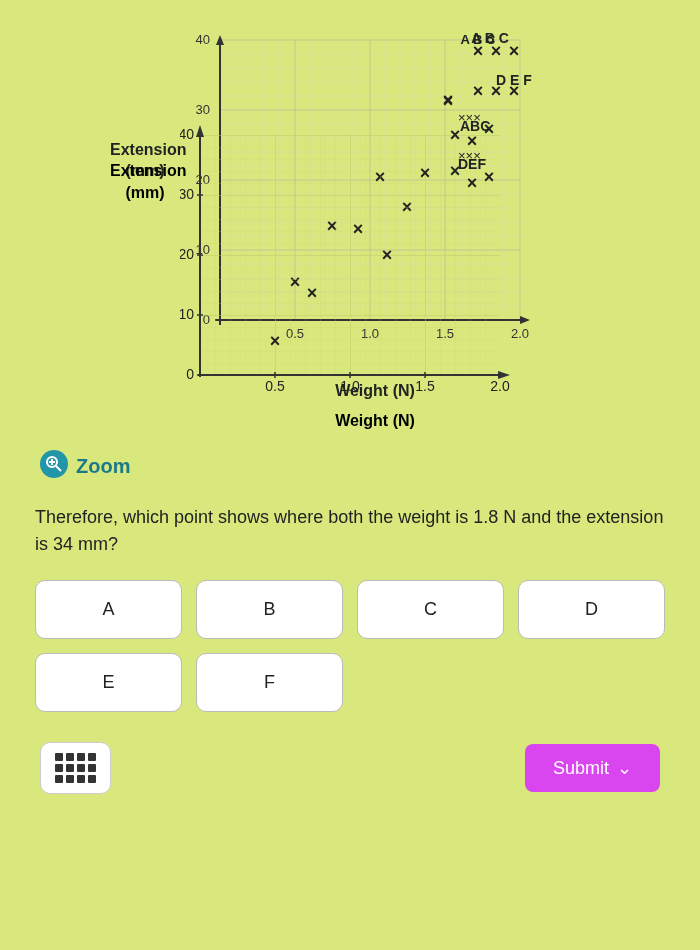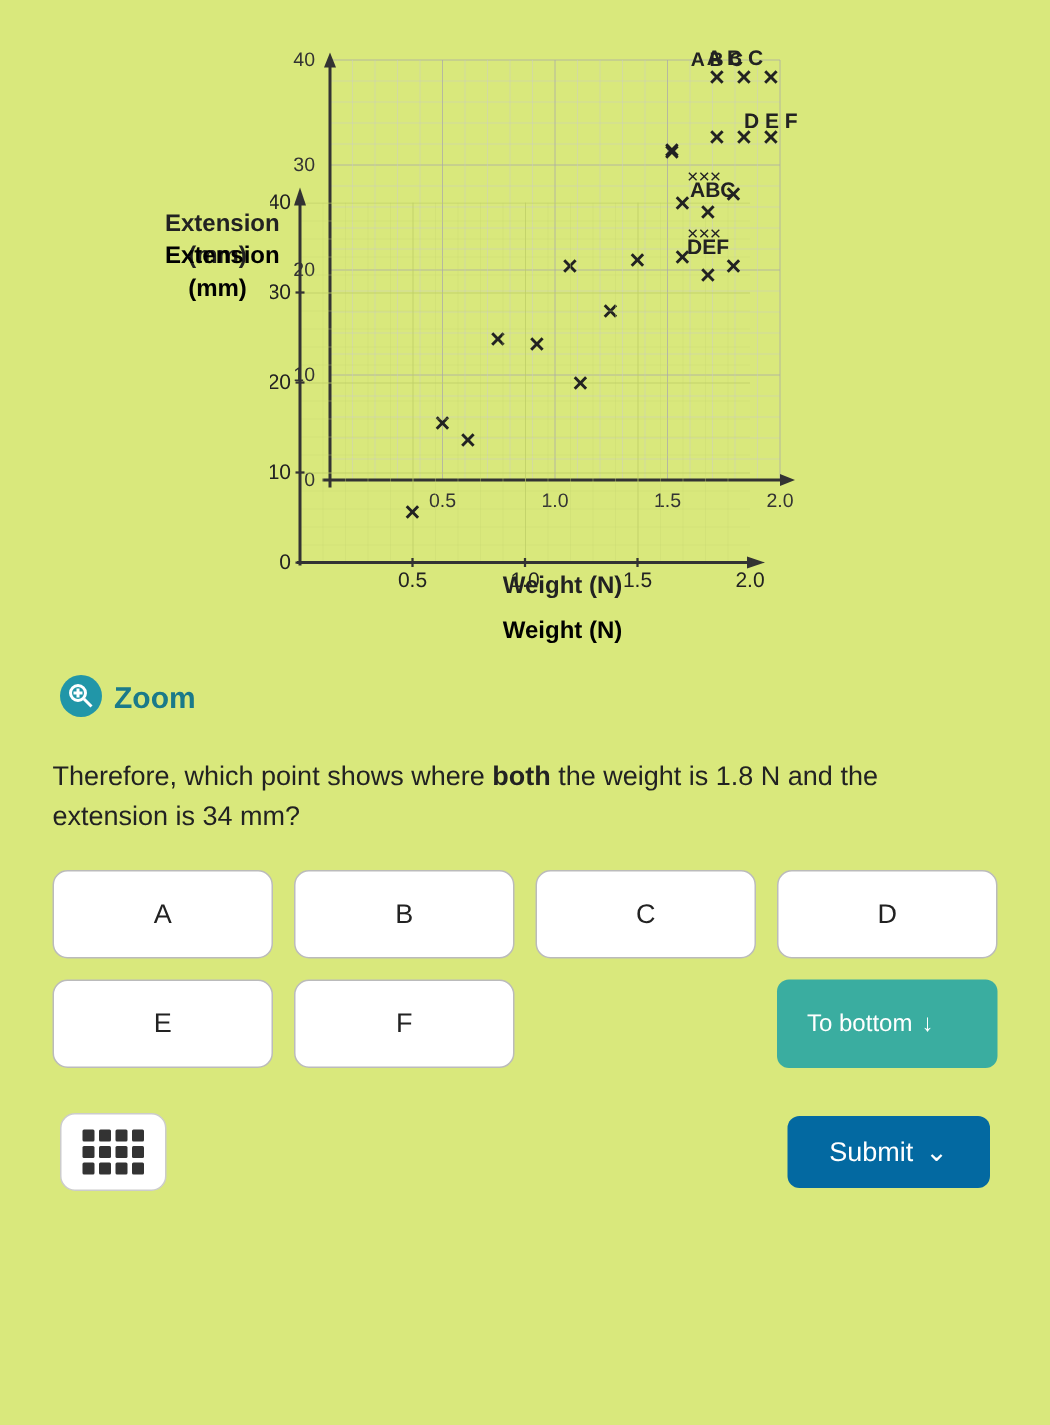--- a/index.html
+++ b/index.html
@@ -94,21 +94,21 @@
     .question-text {
       width: 100%;
       font-size: 18px;
       color: #222;
       line-height: 1.5;
       margin: 16px 0 22px 0;
       padding: 0 5px;
     }
 
     .question-text strong {
-      font-weight: bold;
+      font-weight: normal;
     }
 
     .answer-grid {
       width: 100%;
       display: grid;
       grid-template-columns: repeat(4, 1fr);
       gap: 14px;
       margin-bottom: 14px;
       padding: 0 5px;
     }
@@ -179,21 +179,21 @@
     }
 
     .grid-dot {
       width: 8px;
       height: 8px;
       background: #333;
       border-radius: 1px;
     }
 
     .submit-btn {
-      background: #0369a1;
+      background: #d946ef;
       color: #fff;
       border: none;
       border-radius: 8px;
       padding: 13px 28px;
       font-size: 18px;
       cursor: pointer;
       display: flex;
       align-items: center;
       gap: 8px;
     }
@@ -409,24 +409,20 @@
   <button class="answer-btn">A</button>
   <button class="answer-btn">B</button>
   <button class="answer-btn">C</button>
   <button class="answer-btn">D</button>
 </div>
 
 <div class="answer-row2">
   <button class="answer-btn">E</button>
   <button class="answer-btn">F</button>
   <div class="answer-btn empty"></div>
-  <button class="to-bottom-btn">
-    <span>To bottom</span>
-    <span>↓</span>
-  </button>
 </div>
 
 <div class="footer-bar">
   <button class="grid-icon-btn">
     <div class="grid-dots">
       <div class="grid-dot"></div>
       <div class="grid-dot"></div>
       <div class="grid-dot"></div>
       <div class="grid-dot"></div>
       <div class="grid-dot"></div>

